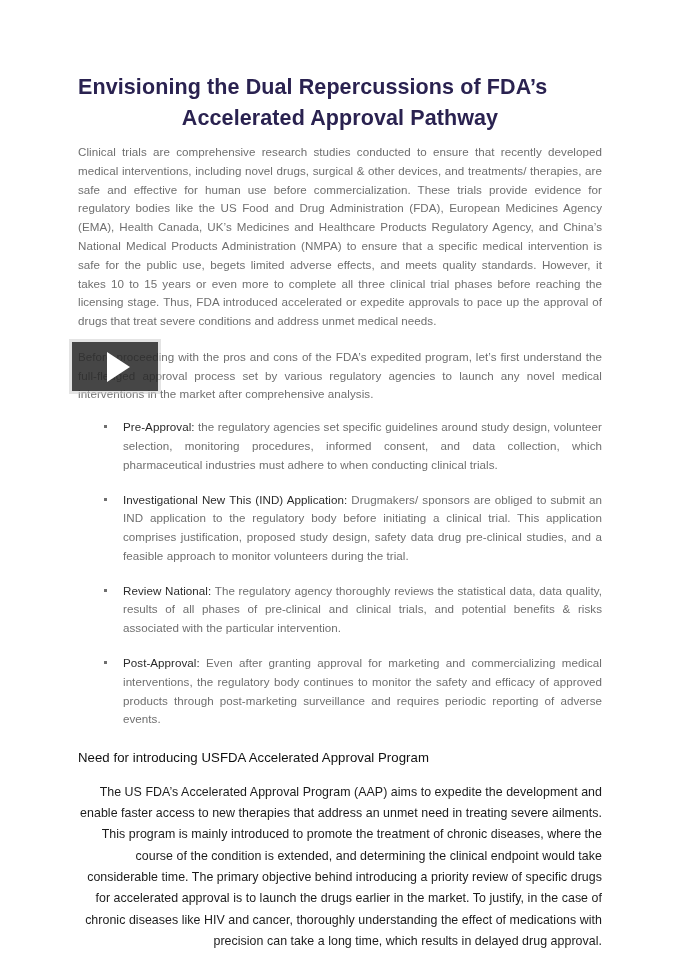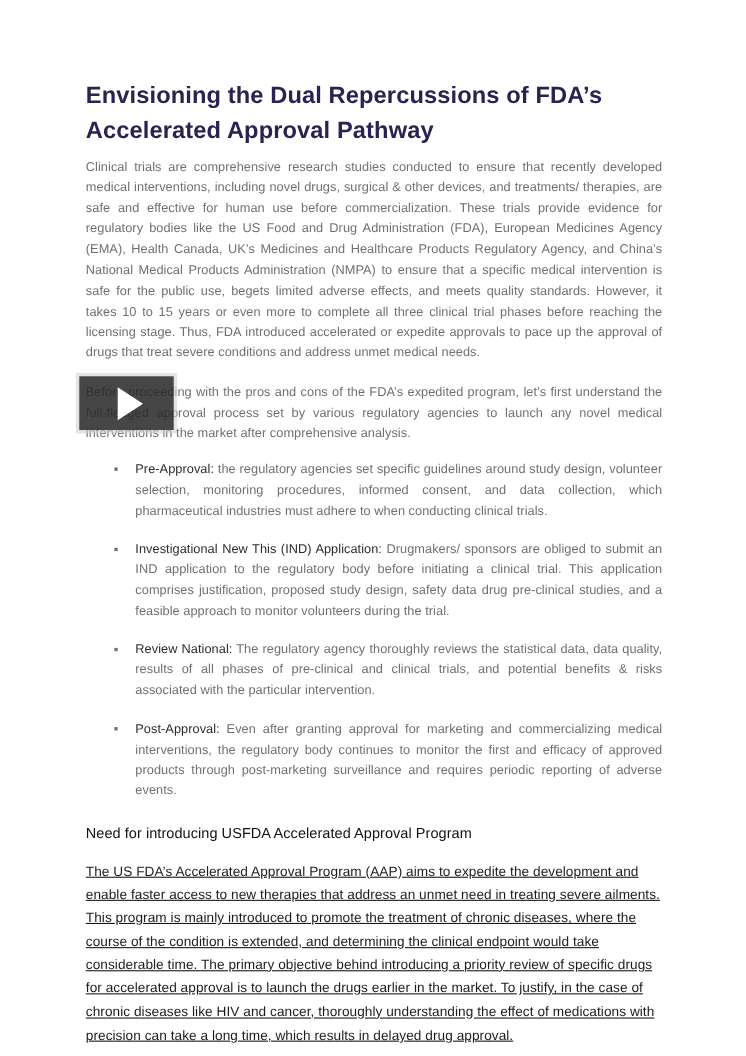--- a/index.html
+++ b/index.html
@@ -31,21 +31,21 @@
     margin: 0 0 10px 0;
     font-size: 21.5px;
     line-height: 1.42;
     font-weight: bold;
     color: #2a2250;
     text-align: justify;
     letter-spacing: 0.1px;
   }
   .doc-title .l2 {
     display: block;
-    text-align: left;
+    text-align: center;
   }
   p.body-para {
     margin: 0 0 17px 0;
     font-size: 11.6px;
     line-height: 1.62;
     color: #6f6f6f;
     text-align: justify;
     letter-spacing: 0.05px;
   }
   p.body-para.tight {
@@ -84,23 +84,22 @@
     line-height: 1.4;
     font-weight: normal;
     color: #111111;
     letter-spacing: 0.05px;
   }
   p.dark-para {
     margin: 0;
     font-size: 12.4px;
     line-height: 1.72;
     color: #1c1c1c;
-    text-align: left;
+    text-align: right;
     letter-spacing: 0.05px;
-    text-decoration: underline;
   }
   
   .video-overlay {
     position: absolute;
     left: 72px;
     top: 342px;
     width: 86px;
     height: 49px;
     background: rgba(40, 40, 40, 0.86);
     display: flex;
@@ -151,21 +150,21 @@
       <li>
         <span class="bullet"></span>
         <span class="term">Investigational New This (IND) Application:</span><span> Drugmakers/ sponsors are obliged to submit an IND application to the regulatory body before initiating a clinical trial. This application comprises justification, proposed study design, safety data drug pre-clinical studies, and a feasible approach to monitor volunteers during the trial.</span>
       </li>
       <li>
         <span class="bullet"></span>
         <span class="term">Review National:</span><span> The regulatory agency thoroughly reviews the statistical data, data quality, results of all phases of pre-clinical and clinical trials, and potential benefits &amp; risks associated with the particular intervention.</span>
       </li>
       <li>
         <span class="bullet"></span>
-        <span class="term">Post-Approval:</span><span> Even after granting approval for marketing and commercializing medical interventions, the regulatory body continues to monitor the first and efficacy of approved products through post-marketing surveillance and requires periodic reporting of adverse events.</span>
+        <span class="term">Post-Approval:</span><span> Even after granting approval for marketing and commercializing medical interventions, the regulatory body continues to monitor the safety and efficacy of approved products through post-marketing surveillance and requires periodic reporting of adverse events.</span>
       </li>
     </ul>
 
     <h2 class="section-heading">Need for introducing USFDA Accelerated Approval Program</h2>
 
     <p class="dark-para">The US FDA’s Accelerated Approval Program (AAP) aims to expedite the development and enable faster access to new therapies that address an unmet need in treating severe ailments. This program is mainly introduced to promote the treatment of chronic diseases, where the course of the condition is extended, and determining the clinical endpoint would take considerable time. The primary objective behind introducing a priority review of specific drugs for accelerated approval is to launch the drugs earlier in the market. To justify, in the case of chronic diseases like HIV and cancer, thoroughly understanding the effect of medications with precision can take a long time, which results in delayed drug approval.</p>
 
   </div>
 
   <div class="video-overlay">

